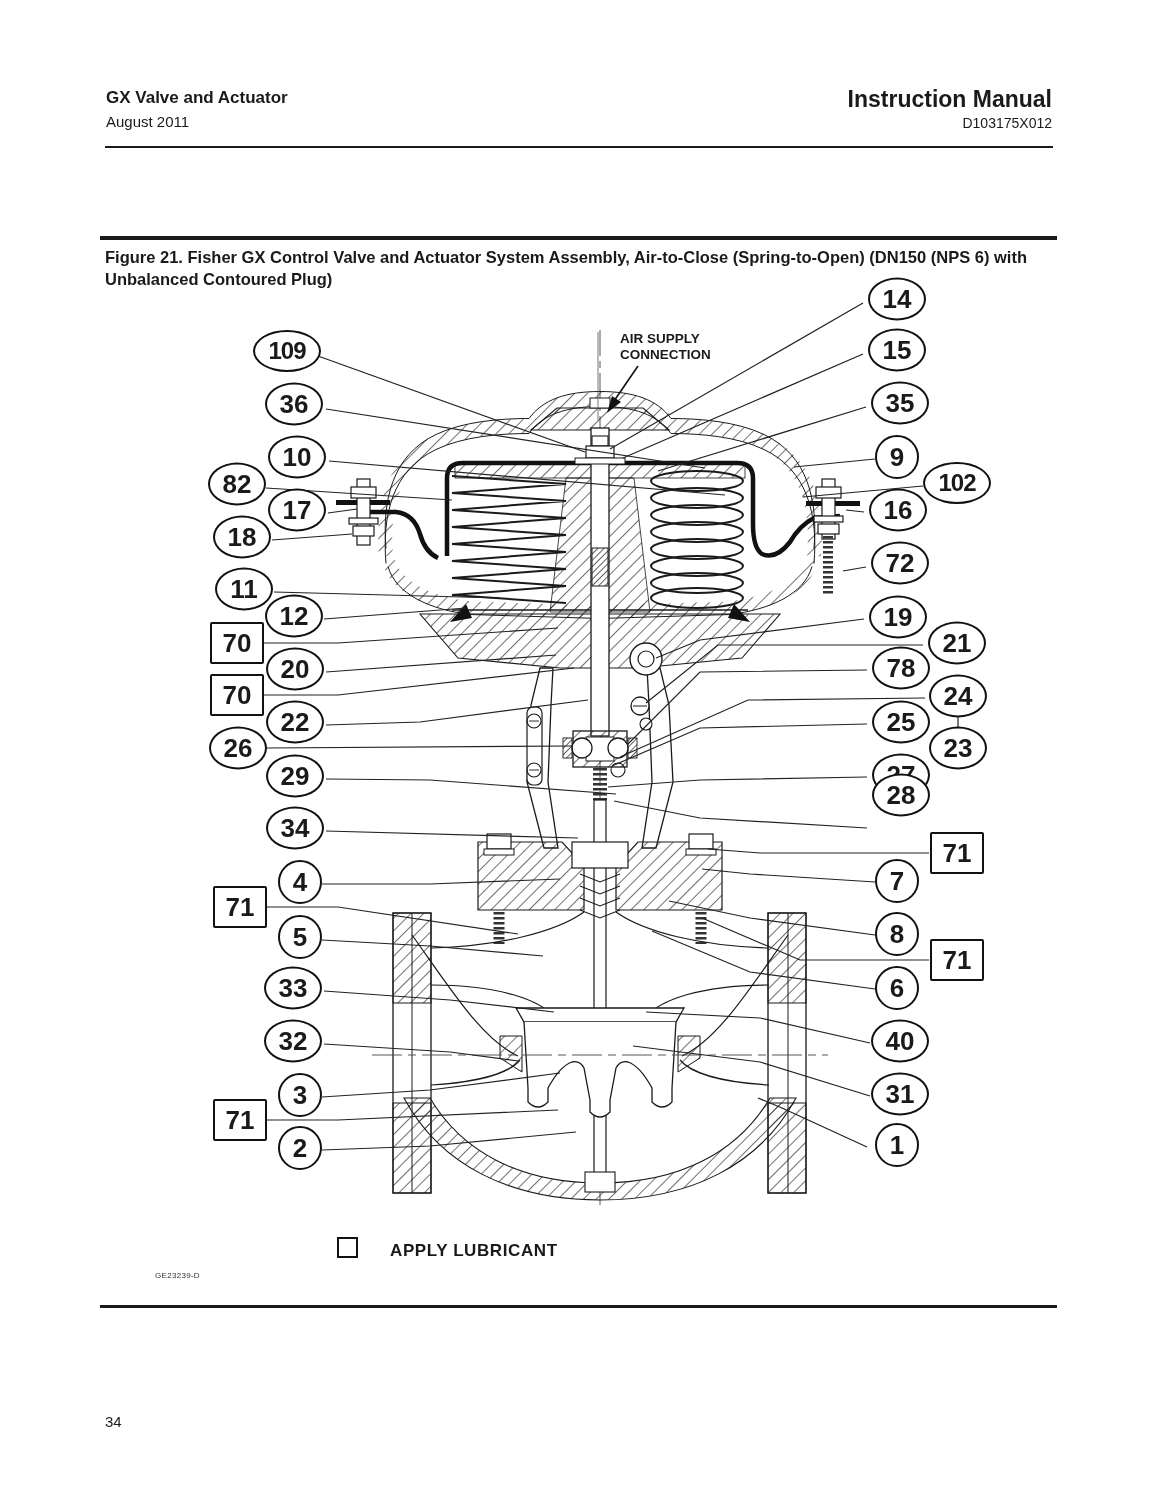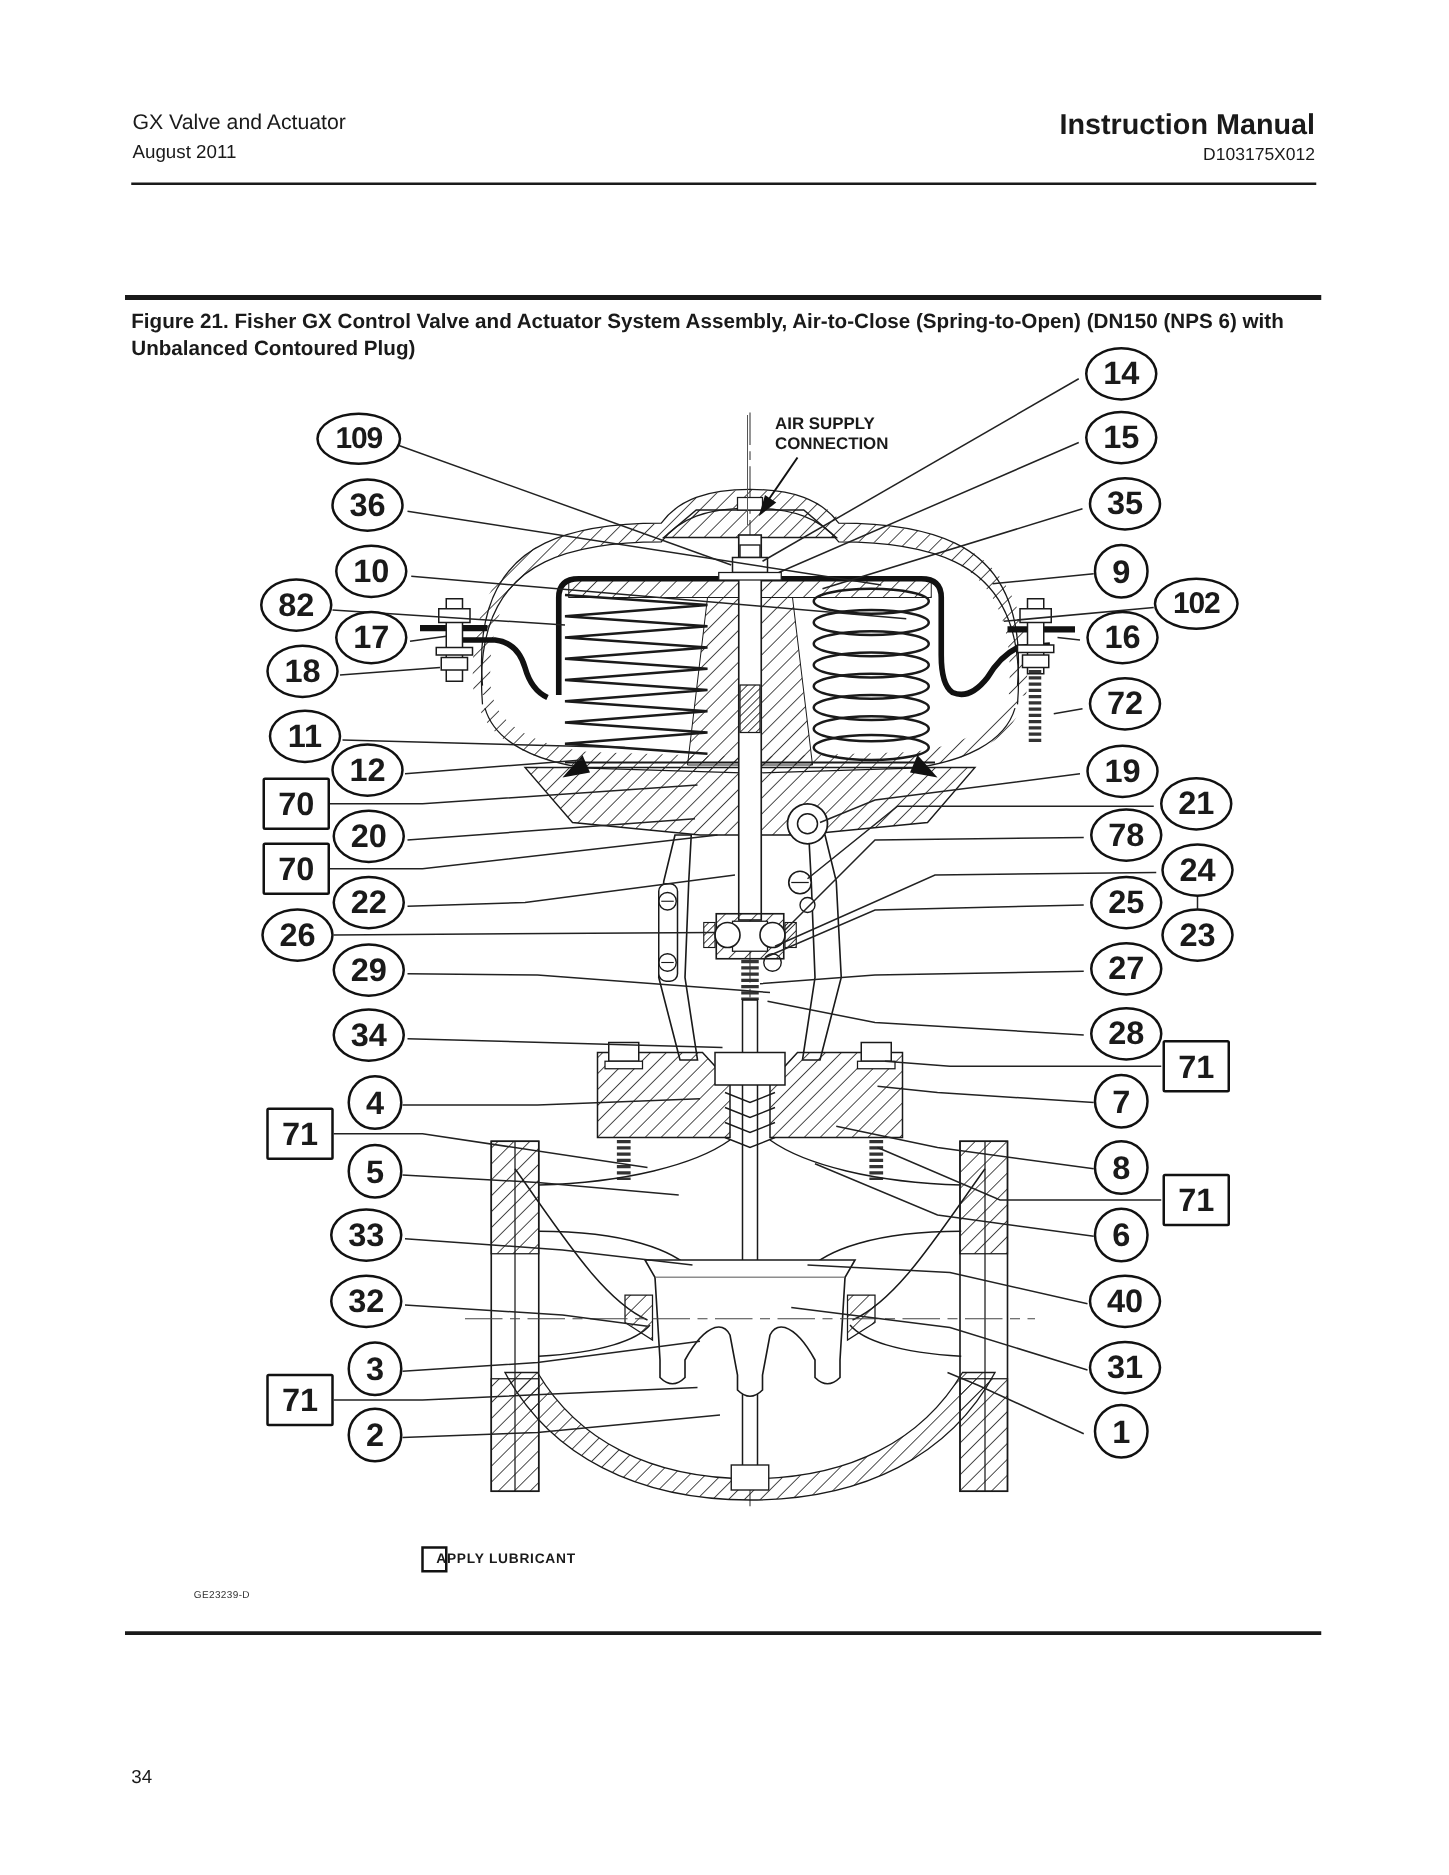--- a/index.html
+++ b/index.html
@@ -1,39 +1,39 @@
 <!DOCTYPE html>
 <html><head>
 <meta charset="utf-8">
 <style>
   html,body{margin:0;padding:0;background:#fff;}
   .page{position:relative;width:1159px;height:1500px;background:#fff;overflow:hidden;
         font-family:"Liberation Sans",sans-serif;color:#1a1a1a;}
   
-  .hdr-product{position:absolute;left:106px;top:88px;font-size:17px;font-weight:normal;}
+  .hdr-product{position:absolute;left:106px;top:88px;font-size:17px;font-weight:bold;}
   .hdr-date{position:absolute;left:106px;top:113px;font-size:15px;}
   .hdr-doctype{position:absolute;right:107px;top:86px;font-size:23px;font-weight:bold;text-align:right;}
   .hdr-docnum{position:absolute;right:107px;top:115px;font-size:14px;text-align:right;}
   .hdr-rule{position:absolute;left:105px;top:146px;width:948px;height:2px;background:#1a1a1a;}
   
   .fig-bar{position:absolute;left:100px;top:236px;width:957px;height:4px;background:#1a1a1a;}
   .fig-caption{position:absolute;left:105px;top:246px;width:925px;font-size:16.5px;font-weight:bold;line-height:1.35;}
   
   .dwg{position:absolute;left:0;top:0;width:1159px;height:1500px;}
   .air-label{position:absolute;left:620px;top:331px;font-size:13.5px;font-weight:bold;line-height:1.2;white-space:pre-line;}
   
   .co{position:absolute;transform:translate(-50%,-50%);display:flex;align-items:center;justify-content:center;
       background:#fff;border:2.5px solid #111;font-weight:bold;z-index:3;box-sizing:border-box;}
   .e2{width:58px;height:43px;border-radius:50%;font-size:26px;}
   .e3{width:68px;height:42px;border-radius:50%;font-size:24px;letter-spacing:-1px;}
   .c1{width:44px;height:44px;border-radius:50%;font-size:26px;}
   .bx{width:54px;height:42px;border-radius:2px;font-size:26px;}
   
   .lub-box{position:absolute;left:337px;top:1237px;width:21px;height:21px;border:2.5px solid #111;box-sizing:border-box;}
-  .lub-label{position:absolute;left:349px;top:1241px;font-size:11px;font-weight:bold;letter-spacing:0.6px;text-align:right;}
+  .lub-label{position:absolute;left:390px;top:1241px;font-size:17px;font-weight:bold;letter-spacing:0.6px;text-align:right;}
   .dwg-code{position:absolute;left:155px;top:1271px;font-size:8px;font-weight:normal;color:#333;letter-spacing:0.3px;}
   .bot-rule{position:absolute;left:100px;top:1305px;width:957px;height:3px;background:#1a1a1a;}
   .page-num{position:absolute;left:105px;top:1413px;font-size:15px;}
 </style>
 </head>
 <body>
 
 <div class="page">
 
   <div class="hdr-product">GX Valve and Actuator</div>
@@ -270,21 +270,21 @@
   <div class="co e3" style="left:957px;top:483px">102</div>
   <div class="co e2" style="left:898px;top:510px">16</div>
   <div class="co e2" style="left:900px;top:563px">72</div>
   <div class="co e2" style="left:898px;top:617px">19</div>
   <div class="co e2" style="left:957px;top:643px">21</div>
   <div class="co e2" style="left:901px;top:668px">78</div>
   <div class="co e2" style="left:958px;top:696px">24</div>
   <div class="co e2" style="left:901px;top:722px">25</div>
   <div class="co e2" style="left:958px;top:748px">23</div>
   <div class="co e2" style="left:901px;top:775px">27</div>
-  <div class="co e2" style="left:901px;top:827px">28</div>
+  <div class="co e2" style="left:901px;top:795px">28</div>
   <div class="co bx" style="left:957px;top:853px">71</div>
   <div class="co c1" style="left:897px;top:881px">7</div>
   <div class="co c1" style="left:897px;top:934px">8</div>
   <div class="co bx" style="left:957px;top:960px">71</div>
   <div class="co c1" style="left:897px;top:988px">6</div>
   <div class="co e2" style="left:900px;top:1041px">40</div>
   <div class="co e2" style="left:900px;top:1094px">31</div>
   <div class="co c1" style="left:897px;top:1145px">1</div>
 
   <div class="lub-box"></div>

